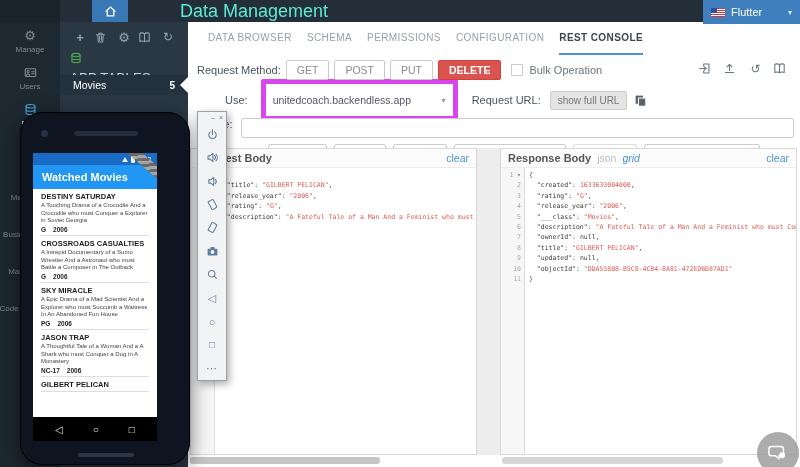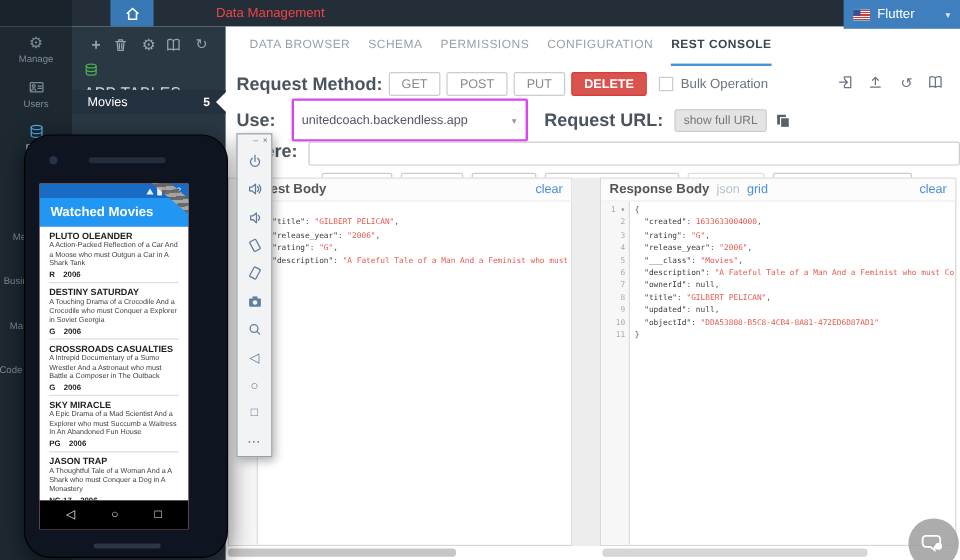--- a/index.html
+++ b/index.html
@@ -2,21 +2,21 @@
 <html><head>
 <meta charset="utf-8">
 <style>
   * { margin:0; padding:0; box-sizing:border-box; }
   html,body { width:800px; height:467px; overflow:hidden; font-family:"Liberation Sans", sans-serif; background:#fff; }
 
   
   #topbar { position:absolute; left:0; top:0; width:800px; height:22px; background:#232e38; z-index:3; }
   #topbar-corner { position:absolute; left:0; top:0; width:60px; height:22px; background:#19232b; }
   #home-btn { position:absolute; left:92px; top:0; width:36px; height:22px; background:#3878b4; display:flex; align-items:center; justify-content:center; cursor:pointer; }
-  #page-title { position:absolute; left:180px; top:0; height:22px; line-height:22px; color:#ef4444; font-size:11px; }
+  #page-title { position:absolute; left:180px; top:0; height:22px; line-height:22px; color:#5eead4; font-size:18px; }
   #app-btn { position:absolute; right:0; top:0; width:97px; height:24px; background:#3f7fbe; display:flex; align-items:center; gap:6px; padding:0 8px; color:#fff; font-size:11px; cursor:pointer; }
   .flag { width:14px; height:9px; background:repeating-linear-gradient(180deg,#c54141 0 1px,#f2f2f2 1px 2px); position:relative; flex:0 0 auto; }
   .flag:before { content:""; position:absolute; left:0; top:0; width:6px; height:5px; background:#33519c; }
   #app-btn .caret { margin-left:auto; font-size:8px; color:#d7e6f4; }
 
   
   #sidebar { position:absolute; left:0; top:22px; width:60px; height:445px; background:#1d2831; z-index:2; }
   .side-item { height:37px; display:flex; flex-direction:column; align-items:center; justify-content:center; color:#7f8c96; cursor:pointer; }
   .side-item .ic { height:16px; display:flex; align-items:center; justify-content:center; font-size:13px; line-height:16px; }
   .side-item .lb { font-size:8px; margin-top:1px; white-space:nowrap; }
@@ -33,30 +33,30 @@
   #panel-wedge { position:absolute; right:-1px; top:1px; width:0; height:0; border-top:9px solid transparent; border-bottom:9px solid transparent; border-right:9px solid #ffffff; }
 
   
   #main { position:absolute; left:188px; top:22px; width:612px; height:445px; background:#fff; z-index:1; }
   #tabs { height:33px; display:flex; align-items:stretch; gap:15px; padding-left:20px; }
   .tab { display:flex; align-items:center; font-size:10px; letter-spacing:.4px; color:#97a1a9; border-bottom:2px solid transparent; cursor:pointer; }
   .tab.active { color:#3a4550; border-bottom-color:#4a90d9; font-weight:bold; }
 
   .frow { display:flex; align-items:center; }
   #method-row { margin-top:4px; height:22px; padding-left:9px; position:relative; }
-  .flabel { font-size:15px; font-weight:bold; color:#4a545e; }
+  .flabel { font-size:11px; font-weight:normal; color:#4a545e; }
   .mbtn { margin-left:5px; font-size:10.5px; color:#8a8a8a; background:#fff; border:1px solid #ccc; border-radius:2px; padding:3px 10px; cursor:pointer; }
   .mbtn.active { background:#d9534f; border-color:#d43f3a; color:#fff; font-weight:bold; }
   #bulk-box { width:12px; height:12px; border:1px solid #ccc; background:#fff; margin-left:10px; cursor:pointer; }
   #bulk-label { font-size:11px; color:#6b747d; margin-left:6px; }
   #method-icons { position:absolute; right:12px; top:3px; display:flex; gap:10px; color:#6b7580; }
   #method-icons .tico { width:15px; text-align:center; cursor:pointer; font-size:12px; }
 
-  #use-row { margin-top:8px; height:22px; padding-left:9px; }
-  #use-select { margin-left:13px; width:197px; height:21px; border:2px solid #d946ef; border-radius:2px; background:#fff; display:flex; align-items:center; padding:16px 7px; font-size:10.5px; color:#556; cursor:pointer; }
+  #use-row { margin-top:8px; height:22px; padding-left:9px;margin-left:28px; }
+  #use-select { margin-left:13px; width:197px; height:21px; border:5px solid #d946ef; border-radius:2px; background:#fff; display:flex; align-items:center; padding:16px 7px; font-size:10.5px; color:#556; cursor:pointer; }
   #use-select .caret { margin-left:auto; color:#999; font-size:8px; }
   #url-label { margin-left:14px; }
   #url-value { margin-left:5px; width:208px; height:21px; background:#ececec; display:flex; align-items:center; padding:0 8px; font-size:10.5px; color:#777; }
   #show-url-btn { margin-left:9px; height:19px; background:#e4e4e4; border:1px solid #ccc; border-radius:2px; font-size:10px; color:#777; padding:0 7px; display:flex; align-items:center; cursor:pointer; }
   #copy-btn { margin-left:7px; cursor:pointer; }
 
   #where-row { margin-top:7px; padding-left:9px; align-items:flex-start; }
   #where-input { margin-left:9px; width:553px; height:20px; border:1px solid #ccc; border-radius:2px; background:#fff; }
 
   #filter-row { margin-top:6px; padding-left:80px; height:20px; }
@@ -64,21 +64,21 @@
   .fbtn.disabled { color:#bbb; border-color:#ddd; cursor:default; }
 
   
   .panel { position:absolute; top:126px; height:307px; border:1px solid #d8d8d8; background:#fff; display:flex; flex-direction:column; }
   #req-panel { left:2px;  width:287px; }
   #res-panel { left:312px; width:297px; }
   #panel-gutter { position:absolute; left:289px; top:126px; width:23px; height:307px; background:#ededed; }
   .phead { height:19px; display:flex; align-items:center; padding:0 7px; background:#fcfcfc; border-bottom:1px solid #eee; flex:0 0 auto; }
   .ptitle { font-size:11px; font-weight:bold; color:#555; }
   .plink { font-size:10.5px; margin-left:6px; cursor:pointer; }
-  .plink.blue { color:#4a90d9; }
+  .plink.blue { color:#4a90d9;font-style:italic; }
   .plink.grey { color:#b9c2c9; }
   .pclear { margin-left:auto; font-size:10.5px; color:#4a90d9; cursor:pointer; }
   .pbody { flex:1; display:flex; overflow:hidden; font-family:"DejaVu Sans Mono", monospace; font-size:6.5px; line-height:10.4px; }
   .gutter { flex:0 0 24px; background:#f7f7f7; border-right:1px solid #ddd; color:#aaa; text-align:right; padding:2px 3px 0 0; }
   .gutter .fold { color:#888; }
   .code { flex:1; padding:2px 0 0 4px; white-space:pre; overflow:hidden; }
   .tk-p { color:#555; } .tk-k { color:#3b3b3b; } .tk-s { color:#e25a52; } .tk-n { color:#e2574c; } .tk-u { color:#3b3b3b; }
 
   .bscroll { position:absolute; height:7px; border-radius:3px; z-index:2; }
   #req-scroll { left:190px; top:457px; width:190px; background:#c6c6c6; }
@@ -428,28 +428,20 @@
   <div id="phone-screen">
     <div id="statusbar">
       <span class="st-wifi"></span>
       <span class="st-batt"></span>
       <span id="status-time">8:12</span>
       <div id="debug-banner"></div>
     </div>
     <div id="appbar">Watched Movies</div>
     <div id="movie-list">
         <div class="movie">
-          <div class="mtitle">PLUTO OLEANDER</div>
-          <div class="mdesc">A Action-Packed Reflection of a Car And a Moose who must Outgun a Car in A Shark Tank</div>
-          <div class="mrate">
-            <span>R</span>
-            <span>2006</span>
-          </div>
-        </div>
-        <div class="movie">
           <div class="mtitle">DESTINY SATURDAY</div>
           <div class="mdesc">A Touching Drama of a Crocodile And a Crocodile who must Conquer a Explorer in Soviet Georgia</div>
           <div class="mrate">
             <span>G</span>
             <span>2006</span>
           </div>
         </div>
         <div class="movie">
           <div class="mtitle">CROSSROADS CASUALTIES</div>
           <div class="mdesc">A Intrepid Documentary of a Sumo Wrestler And a Astronaut who must Battle a Composer in The Outback</div>

